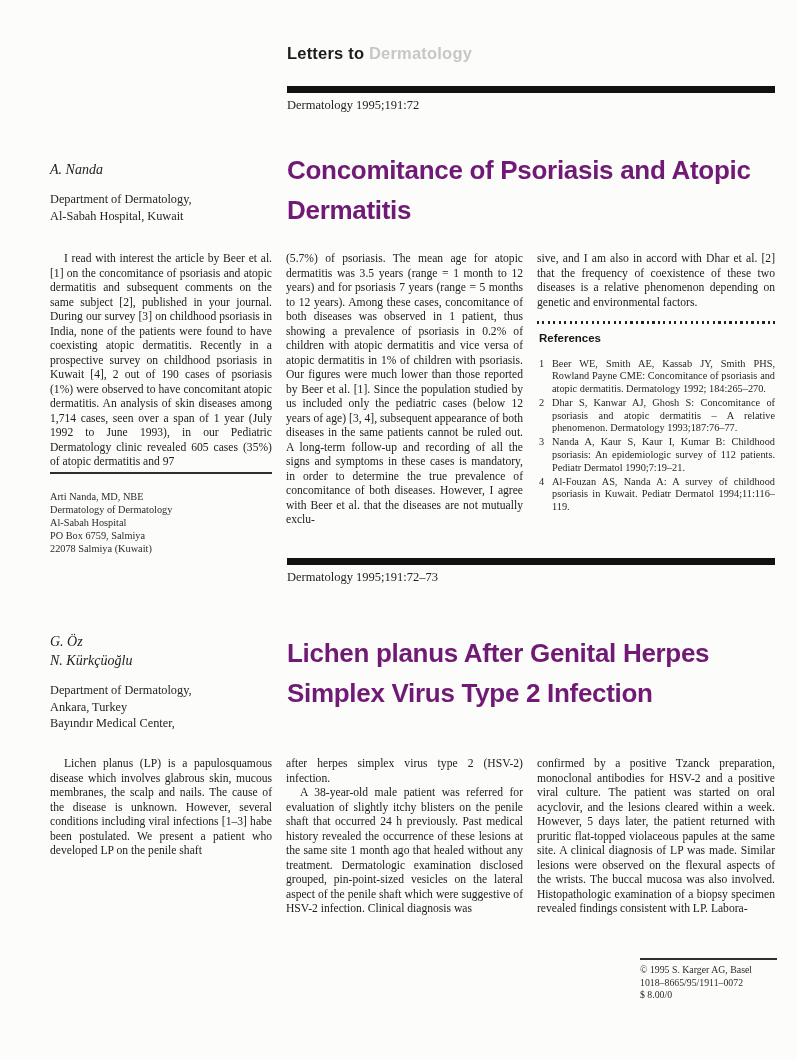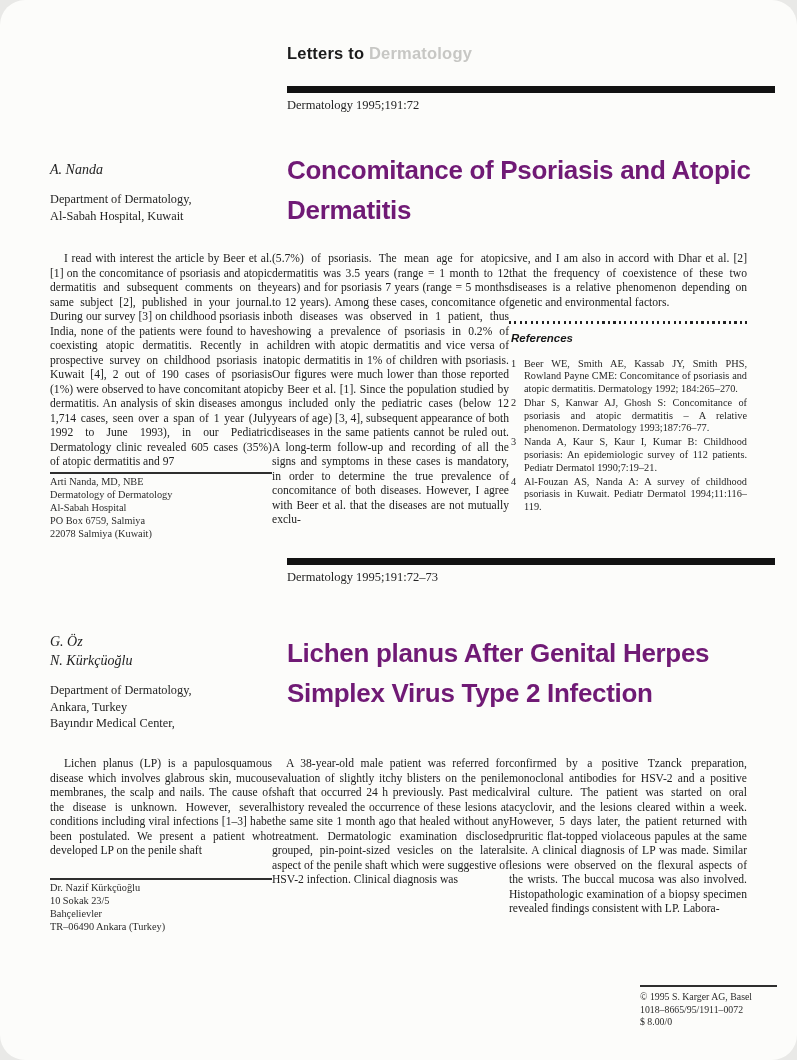--- a/index.html
+++ b/index.html
@@ -3,49 +3,48 @@
 <meta charset="utf-8">
 <style>
   html,body{margin:0;padding:0;background:#e9e9e7;}
   .page{
     position:relative;
     width:797px;height:1060px;
     background:#fcfcfa;
     font-family:"Liberation Serif", serif;
     color:#1c1c1c;
     overflow:hidden;
-    border-radius:25px;
   }
   .abs{position:absolute;}
   
   .brand{font-family:"Liberation Sans", sans-serif;font-weight:700;font-size:16.5px;letter-spacing:.2px;}
   .brand .journal{color:#c7c7c4;}
   .black-bar{height:7px;background:#121212;}
   .citation{font-size:12.5px;color:#242424;}
   
   .author-name{font-style:italic;font-size:14px;line-height:19px;color:#222;}
   .affil{font-size:12.3px;line-height:16.5px;margin-top:12px;color:#242424;}
   
   .letter-title{
     font-family:"Liberation Sans", sans-serif;
     font-weight:700;font-size:26px;line-height:40px;
     letter-spacing:-0.3px;color:#701a75;
   }
   
-  .cols{display:grid;grid-template-columns:222px 237px 238px;}
+  .cols{display:grid;grid-template-columns:222px 237px 238px;column-gap:14px;}
   .body-text{font-size:11.6px;line-height:14.5px;text-align:justify;color:#202020;}
   .body-text p{margin:0;}
   p.indent{text-indent:14px;}
   
-  .corr{border-top:2px solid #2e2e2e;padding-top:1px;font-size:10.3px;line-height:13px;color:#2b2b2b;}
+  .corr{border-top:2px solid #2e2e2e;padding-top:16px;font-size:10.3px;line-height:13px;color:#2b2b2b;}
   .corr div{white-space:nowrap;}
   
   .refs-block{margin-top:11px;}
   .dotted-rule{height:3px;background:repeating-linear-gradient(90deg,#222 0 2px,transparent 2px 5.5px);}
-  .refs-heading{font-family:"Liberation Sans", sans-serif;font-weight:700;font-size:11.5px;margin:7px 0 12px 2px;color:#161616;font-style:italic;}
+  .refs-heading{font-family:"Liberation Sans", sans-serif;font-weight:700;font-size:11.5px;margin:7px 0 12px 2px;color:#161616;}
   .ref{display:flex;font-size:10.3px;line-height:12.8px;text-align:justify;color:#262626;margin:0 0 1px 2px;}
   .ref-num{width:13px;flex:0 0 13px;}
   .ref-text{flex:1;}
   
   .imprint{border-top:2px solid #2e2e2e;padding-top:4px;font-size:9.8px;line-height:12.5px;color:#2b2b2b;}
 </style>
 </head>
 <body>
 
 <div class="page">
@@ -120,33 +119,28 @@
     </div>
   </div>
 
   <div class="abs letter-title" style="left:287px;top:633px;width:495px;">Lichen planus After Genital Herpes Simplex Virus Type 2 Infection</div>
 
   <div class="abs cols" style="left:50px;top:757px;width:725px;">
     <div class="body-text">
       <p class="indent">Lichen planus (LP) is a papulosquamous disease which involves glabrous skin, mucous membranes, the scalp and nails. The cause of the disease is unknown. However, several conditions including viral infections [1–3] habe been postulated. We present a patient who developed LP on the penile shaft</p>
     </div>
     <div class="body-text">
+      <p>after herpes simplex virus type 2 (HSV-2) infection.</p>
       <p class="indent">A 38-year-old male patient was referred for evaluation of slightly itchy blisters on the penile shaft that occurred 24 h previously. Past medical history revealed the occurrence of these lesions at the same site 1 month ago that healed without any treatment. Dermatologic examination disclosed grouped, pin-point-sized vesicles on the lateral aspect of the penile shaft which were suggestive of HSV-2 infection. Clinical diagnosis was</p>
     </div>
     <div class="body-text">
       <p>confirmed by a positive Tzanck preparation, monoclonal antibodies for HSV-2 and a positive viral culture. The patient was started on oral acyclovir, and the lesions cleared within a week. However, 5 days later, the patient returned with pruritic flat-topped violaceous papules at the same site. A clinical diagnosis of LP was made. Similar lesions were observed on the flexural aspects of the wrists. The buccal mucosa was also involved. Histopathologic examination of a biopsy specimen revealed findings consistent with LP. Labora-</p>
     </div>
   </div>
 
-  <div class="abs corr" style="left:50px;top:878px;width:222px;">
-    <div>Dr. Nazif Kürkçüoğlu</div>
-    <div>10 Sokak 23/5</div>
-    <div>Bahçelievler</div>
-    <div>TR–06490 Ankara (Turkey)</div>
-  </div>
 
-  <div class="abs imprint" style="left:640px;top:958px;width:137px;margin-top:27px;">
+  <div class="abs imprint" style="left:640px;top:958px;width:137px;">
     <div>© 1995 S. Karger AG, Basel</div>
     <div>1018–8665/95/1911–0072</div>
     <div>$ 8.00/0</div>
   </div>
 
 </div>
 
 </body></html>

